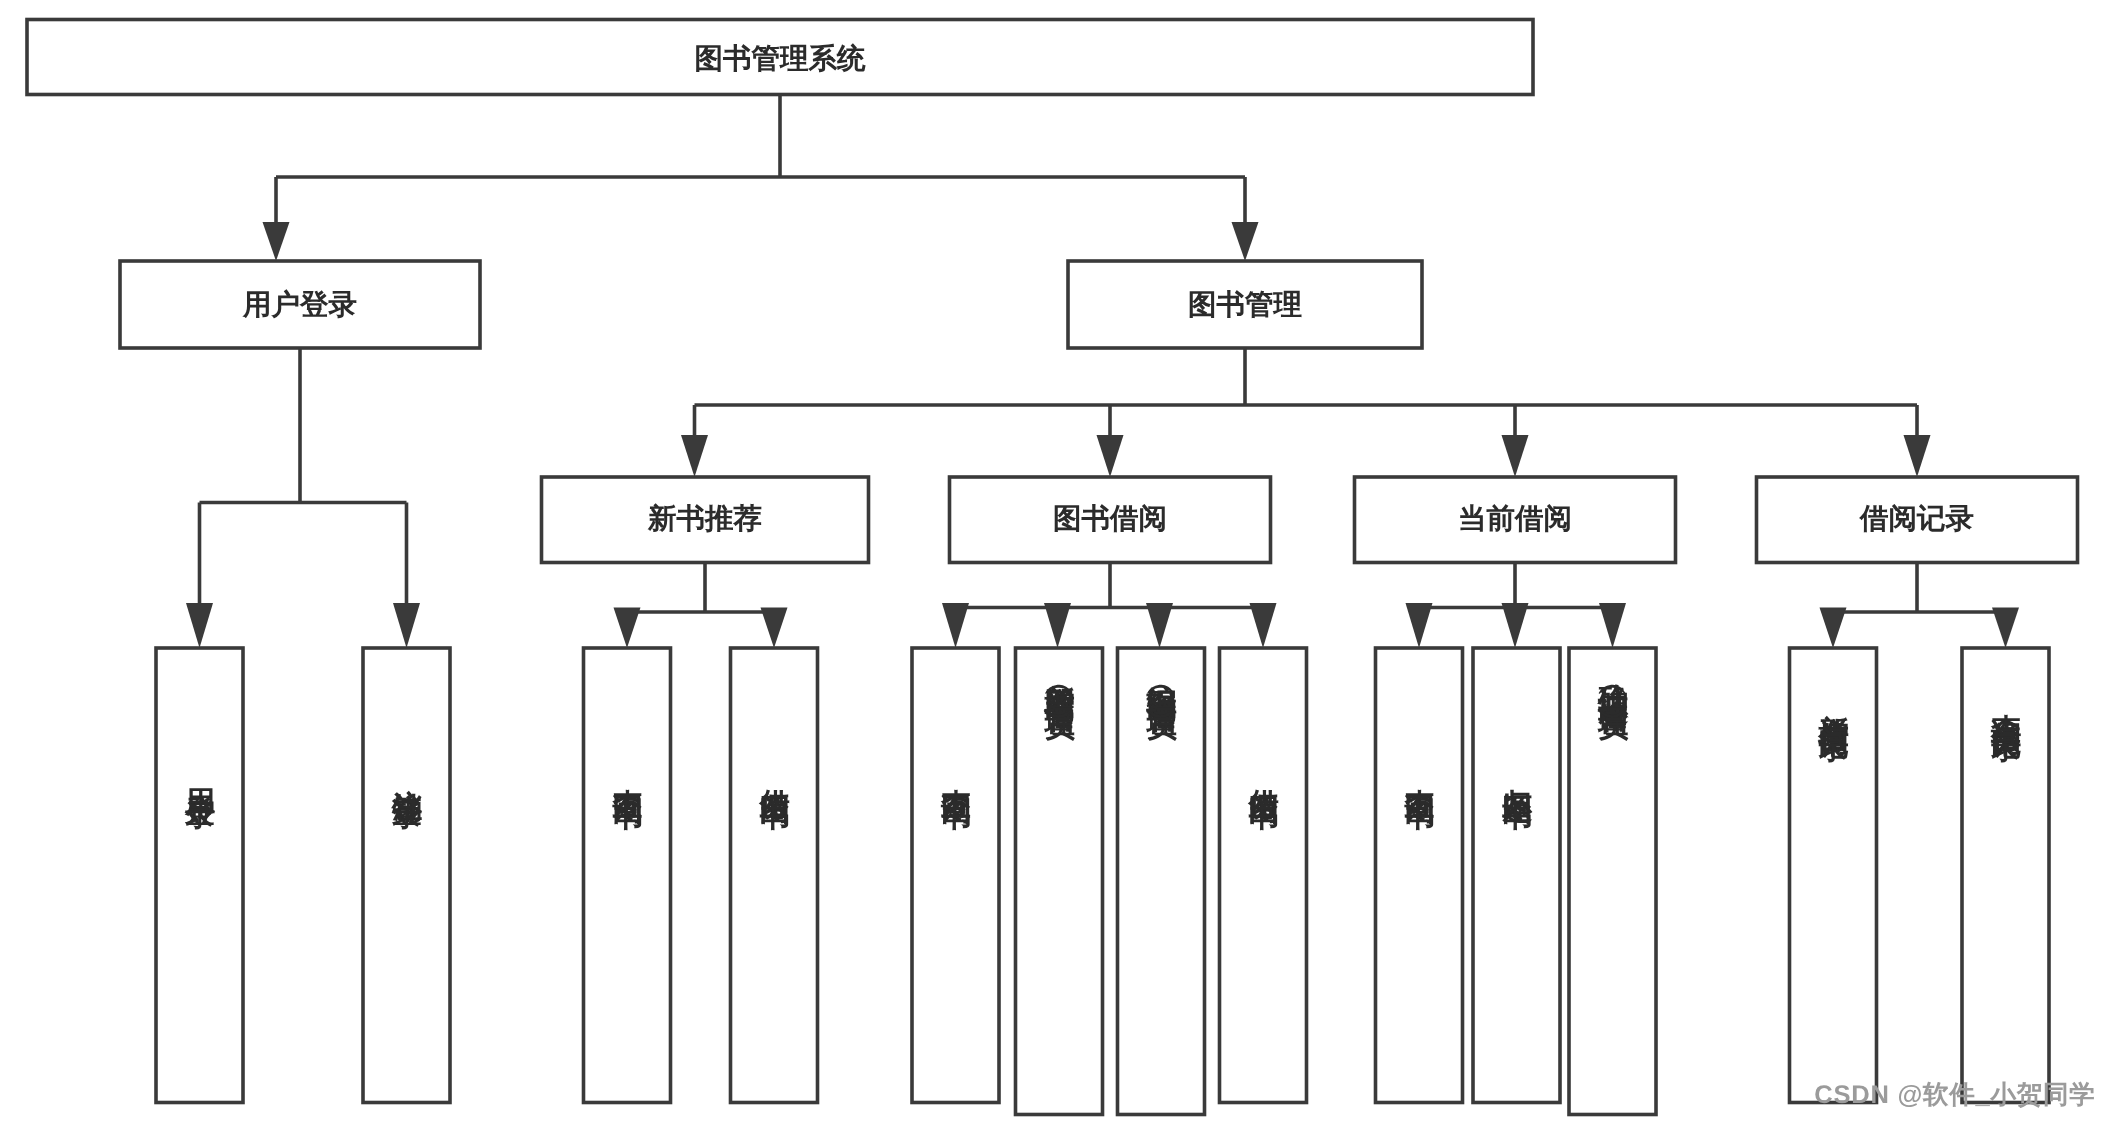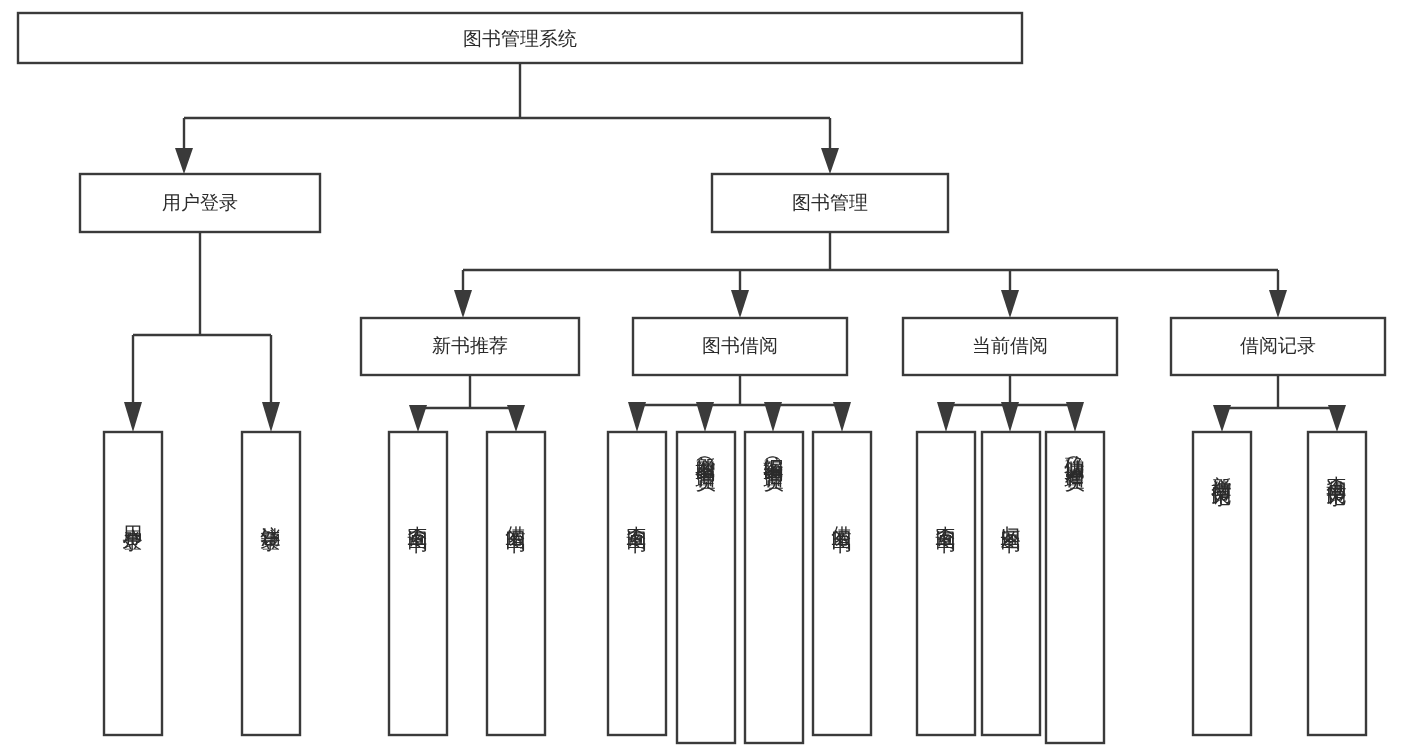--- a/index.html
+++ b/index.html
@@ -9,20 +9,21 @@
   }
   body {
     font-family: "Liberation Sans", "DejaVu Sans", sans-serif;
   }
   #diagram-root {
     position: relative;
     width: 1405px;
     height: 747px;
     background: #ffffff;
     overflow: hidden;
+    font-weight: bold;
   }
   svg#tree-svg {
     position: absolute;
     left: 0;
     top: 0;
     width: 1405px;
     height: 747px;
   }
   .node-box {
     fill: #ffffff;
@@ -234,13 +235,14 @@
     <span class="vlabel" style="margin-top:8px;">确认归还（管理员）</span>
   </div>
 
   <div class="vlabel-wrap" style="left:1193px; top:432px; width:58px; height:303px;">
     <span class="vlabel" style="margin-top:28px;">新增借阅记录</span>
   </div>
   <div class="vlabel-wrap" style="left:1308px; top:432px; width:58px; height:303px;">
     <span class="vlabel" style="margin-top:28px;">查询借阅记录</span>
   </div>
 
+  <div id="watermark">CSDN @软件_小贺同学</div>
 </div>
 
 </body></html>

